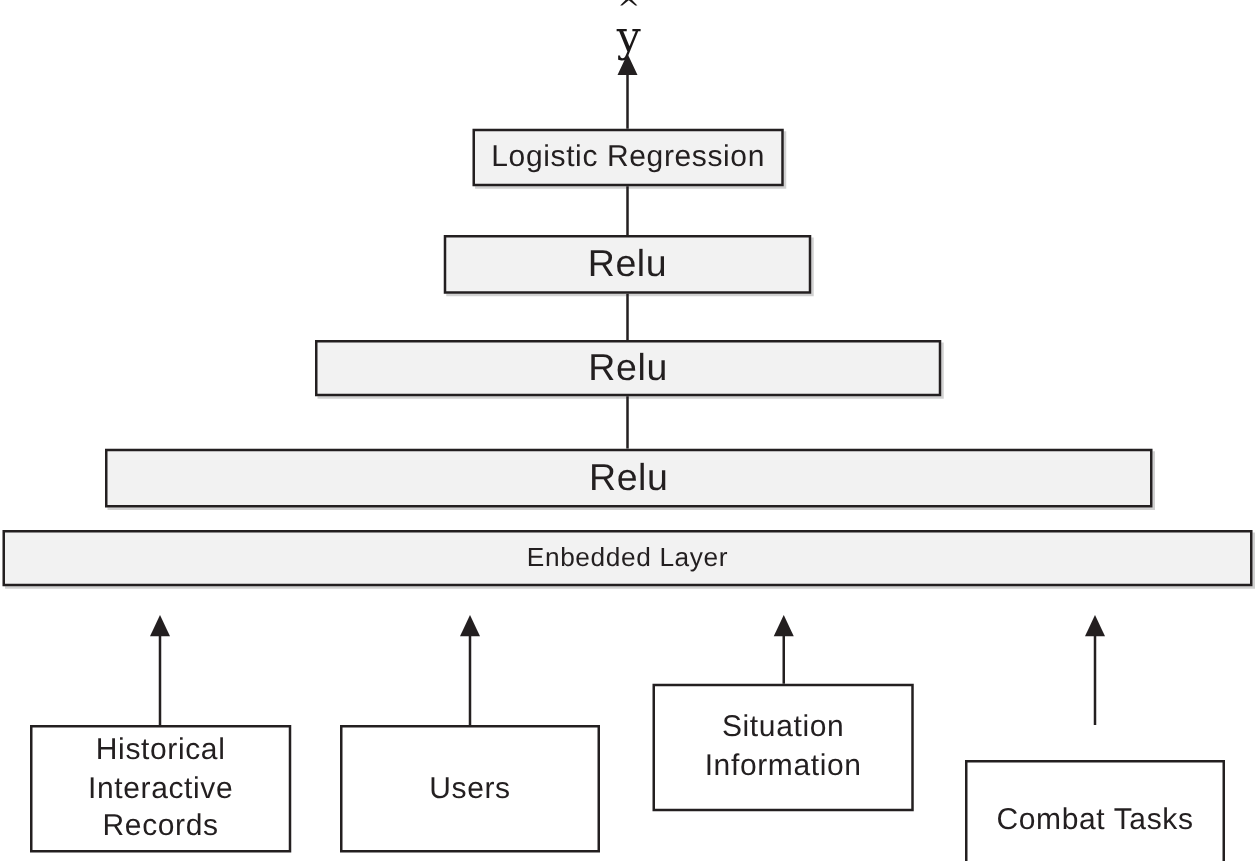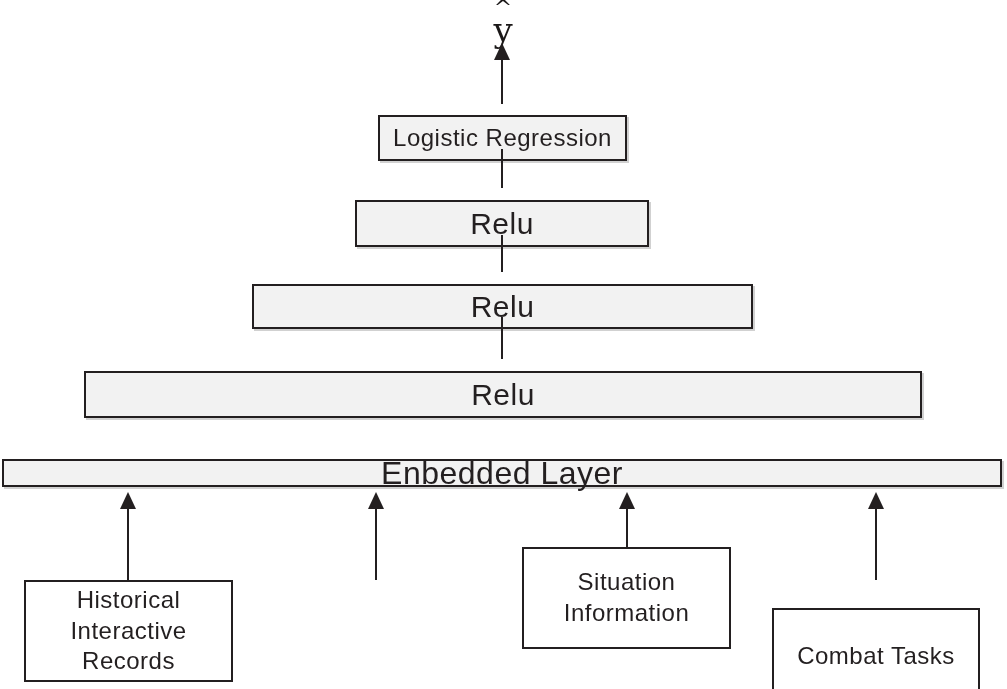--- a/index.html
+++ b/index.html
@@ -22,21 +22,20 @@
     border: 2px solid var(--stroke, #231f20);
     display: flex;
     align-items: center;
     justify-content: center;
     text-align: center;
     letter-spacing: 0.5px;
   }
   .layer-box {
     background: var(--layer-fill, #f2f2f2);
     box-shadow: 2px 2px 0 rgba(0,0,0,0.18);
-    margin-top: 12px;
   }
   .input-box {
     background: var(--input-fill, #ffffff);
     font-size: 24px;
     line-height: 1.28;
     padding: 0 8px;
   }
   .vline {
     position: absolute;
     width: 2px;
@@ -48,21 +47,21 @@
     height: 0;
     border-left: 8px solid transparent;
     border-right: 8px solid transparent;
     border-bottom: 17px solid var(--stroke, #231f20);
   }
   
   .box-lr    { left: 378px; top: 103px; width: 249px; height: 46px; font-size: 24px; }
   .box-relu1 { left: 355px; top: 188px; width: 294px; height: 47px; font-size: 30px; }
   .box-relu2 { left: 252px; top: 272px; width: 501px; height: 45px; font-size: 30px; }
   .box-relu3 { left: 84px;  top: 359px; width: 838px; height: 47px; font-size: 30px; }
-  .box-emb   { left: 2px;   top: 447px; width: 1000px; height: 28px; font-size: 32px; }
+  .box-emb   { left: 2px;   top: 424px; width: 1000px; height: 45px; font-size: 21px; }
   
   .conn-out  { left: 501px; top: 59px;  height: 45px; }
   .head-out  { left: 494px; top: 43px; }
   .conn-1    { left: 501px; top: 149px; height: 39px; }
   .conn-2    { left: 501px; top: 235px; height: 37px; }
   .conn-3    { left: 501px; top: 317px; height: 42px; }
   
   .conn-in   { top: 508px; height: 72px; }
   .head-in   { top: 492px; }
   .conn-in1  { left: 127px; }  .head-in1 { left: 120px; }
@@ -140,20 +139,23 @@
 
   <div class="vline conn-in conn-in3"></div>
   <div class="arrowhead head-in head-in3"></div>
 
   <div class="vline conn-in conn-in4"></div>
   <div class="arrowhead head-in head-in4"></div>
 
   <div class="box input-box box-in1">
     <span>Historical Interactive Records</span>
   </div>
+  <div class="box input-box box-in2">
+    <span>Users</span>
+  </div>
   <div class="box input-box box-in3">
     <span>Situation Information</span>
   </div>
   <div class="box input-box box-in4">
     <span>Combat Tasks</span>
   </div>
 
 </div>
 
 </body></html>

